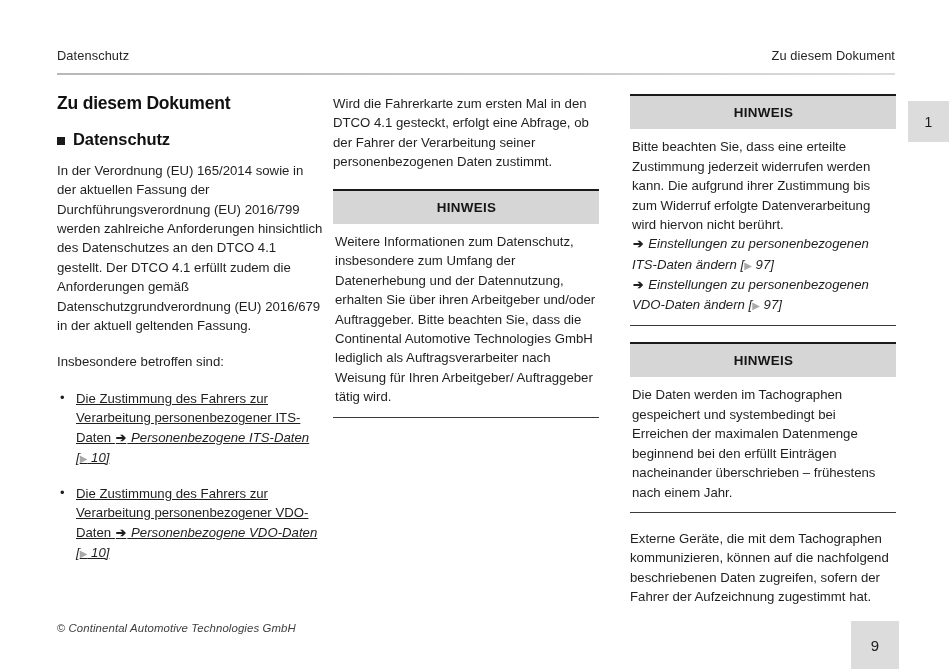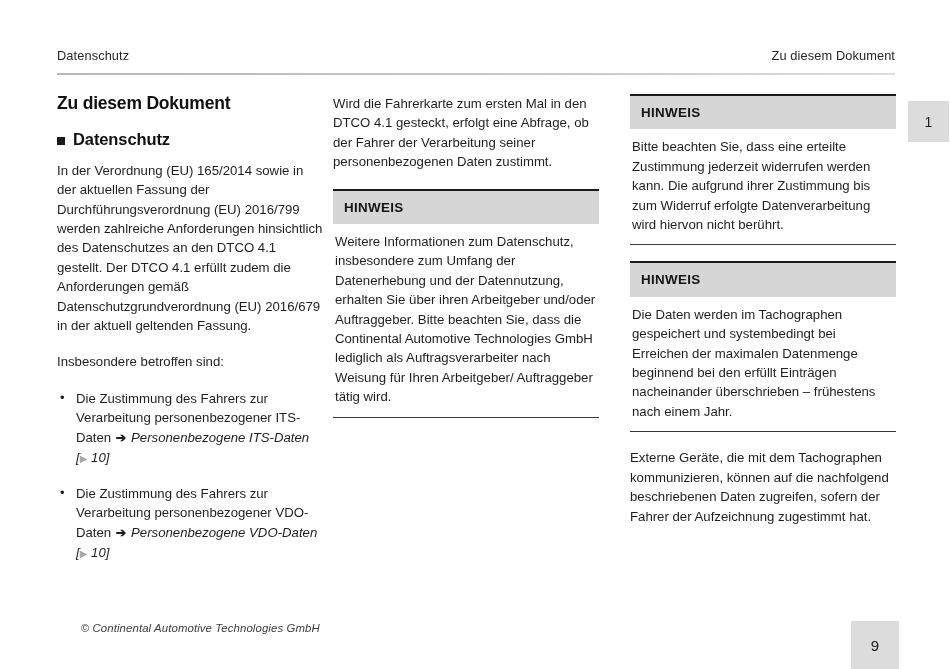--- a/index.html
+++ b/index.html
@@ -84,20 +84,21 @@
   }
 
   p.body { margin: 0 0 17px 0; }
   p.body:last-child { margin-bottom: 12px; }
 
   ul.bullets { margin: 0; padding: 0; list-style: none; }
   ul.bullets li {
     position: relative;
     padding-left: 19px;
     margin-bottom: 16px;
+    text-decoration: underline;
   }
   ul.bullets li:last-child { margin-bottom: 0; }
   ul.bullets li::before {
     content: "\2022";
     position: absolute;
     left: 3px;
     top: -1px;
     font-size: 13px;
     color: #1f1f1f;
   }
@@ -121,20 +122,21 @@
   
   .note { margin: 0 0 16px 0; }
   .note-head {
     background: #d6d6d6;
     border-top: 2.5px solid #1a1a1a;
     padding: 7px 10px 7px 11px;
     font-size: 13.4px;
     font-weight: bold;
     letter-spacing: 0.3px;
     color: #151515;
+    text-align: center;
   }
   .note-body {
     padding: 8px 2px 10px 2px;
     border-bottom: 1.6px solid #3a3a3a;
     font-size: 13.2px;
     line-height: 19.4px;
   }
   .note-body p { margin: 0; }
   .note-body .xline { display: block; }
 
@@ -155,21 +157,20 @@
 
   
   .footer-left {
     position: absolute;
     left: 57px;
     top: 622px;
     font-size: 11.4px;
     font-style: italic;
     color: #3d3d3d;
     letter-spacing: 0.1px;
-    margin-left: 24px;
   }
   .copy-mark { font-style: normal; font-size: 11px; }
 
   .page-number {
     position: absolute;
     left: 851px;
     top: 621px;
     width: 48px;
     height: 48px;
     background: #dcdcdc;
@@ -224,20 +225,22 @@
       </div>
     </div>
   </div>
 
   <div class="col col-3">
 
     <div class="note">
       <div class="note-head">HINWEIS</div>
       <div class="note-body">
         <p>Bitte beachten Sie, dass eine erteilte Zustimmung jederzeit widerrufen werden kann. Die aufgrund ihrer Zustimmung bis zum Widerruf erfolgte Datenverarbeitung wird hiervon nicht berührt.</p>
+        <span class="xline"><span class="arrow-glyph">➔</span> <span class="xref">Einstellungen zu personenbezogenen ITS-Daten ändern</span> <span class="pgref"><span>[</span><span class="tri">▶</span> <span>97</span><span>]</span></span></span>
+        <span class="xline"><span class="arrow-glyph">➔</span> <span class="xref">Einstellungen zu personenbezogenen VDO-Daten ändern</span> <span class="pgref"><span>[</span><span class="tri">▶</span> <span>97</span><span>]</span></span></span>
       </div>
     </div>
 
     <div class="note">
       <div class="note-head">HINWEIS</div>
       <div class="note-body">
         <p>Die Daten werden im Tachographen gespeichert und systembedingt bei Erreichen der maximalen Datenmenge beginnend bei den erfüllt Einträgen nacheinander überschrieben – frühestens nach einem Jahr.</p>
       </div>
     </div>
 

